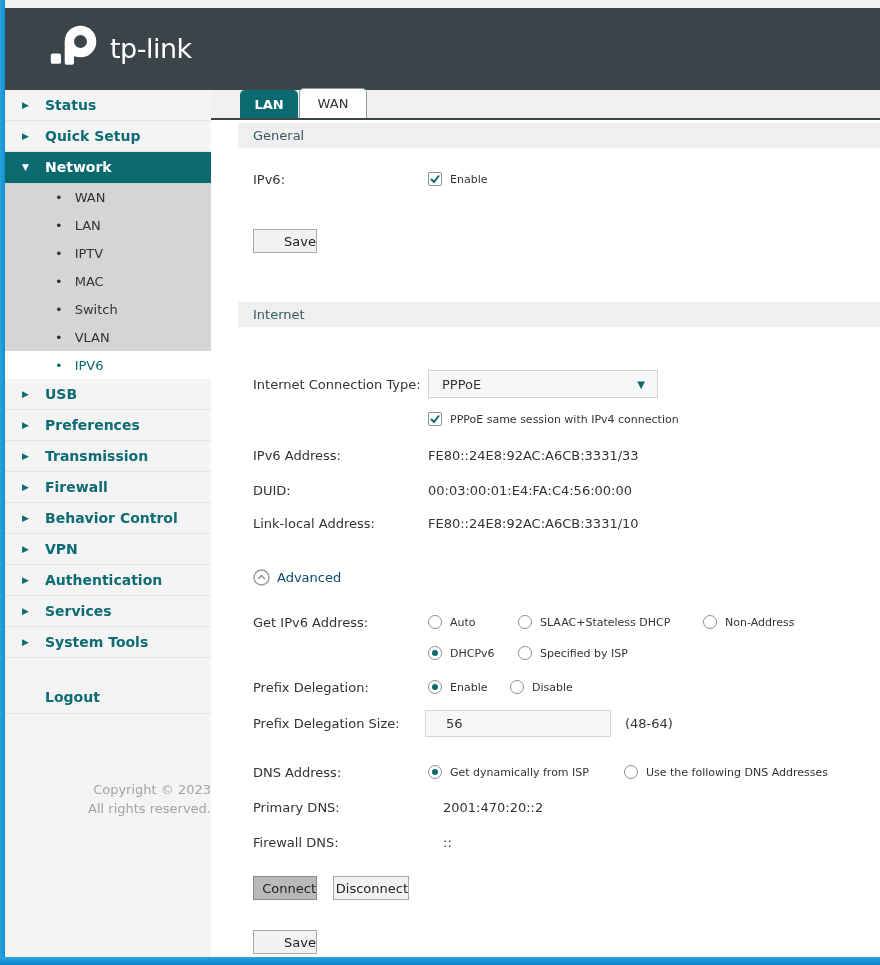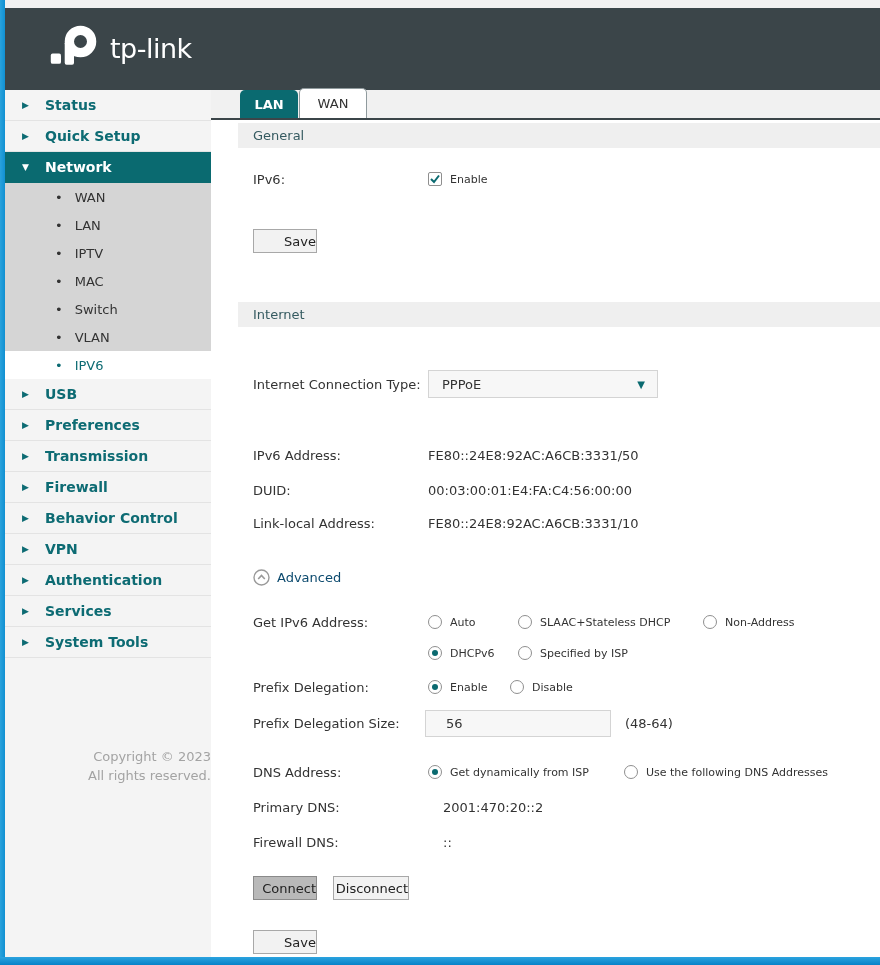--- a/index.html
+++ b/index.html
@@ -173,20 +173,23 @@
     </div>
     <div class="nav-item">
       <span class="arrow">▶</span>
       <span class="nav-label">Services</span>
     </div>
     <div class="nav-item">
       <span class="arrow">▶</span>
       <span class="nav-label">System Tools</span>
     </div>
     <div class="nav-gap"></div>
+    <div class="nav-item logout">
+      <span class="nav-label">Logout</span>
+    </div>
     <div class="copyright">
       <div>Copyright © 2023</div>
       <div>All rights reserved.</div>
     </div>
   </div>
 
   <div class="content">
     <div class="tabstrip">
       <div class="tab active">LAN</div>
       <div class="tab inactive">WAN</div>
@@ -213,24 +216,32 @@
     </div>
 
     <div class="row" style="top:280px; height:28px;">
       <span class="flabel">Internet Connection Type:</span>
       <div class="dropdown">
         <span class="dd-value">PPPoE</span>
         <span class="dd-arrow">▼</span>
       </div>
     </div>
 
+    <div class="row" style="top:319px; height:20px;">
+      <span class="checkbox" style="left:217px;">
+        <svg viewBox="0 0 12 12">
+          <path d="M2 6 L5 9 L10 2.5" stroke="#0a6a70" stroke-width="2" fill="none"></path>
+        </svg>
+      </span>
+      <span class="cb-label" style="left:239px;">PPPoE same session with IPv4 connection</span>
+    </div>
 
     <div class="row" style="top:355px; height:20px;">
       <span class="flabel">IPv6 Address:</span>
-      <span class="fvalue" style="left:217px;">FE80::24E8:92AC:A6CB:3331/50</span>
+      <span class="fvalue" style="left:217px;">FE80::24E8:92AC:A6CB:3331/33</span>
     </div>
 
     <div class="row" style="top:390px; height:20px;">
       <span class="flabel">DUID:</span>
       <span class="fvalue" style="left:217px;">00:03:00:01:E4:FA:C4:56:00:00</span>
     </div>
 
     <div class="row" style="top:423px; height:20px;">
       <span class="flabel">Link-local Address:</span>
       <span class="fvalue" style="left:217px;">FE80::24E8:92AC:A6CB:3331/10</span>

